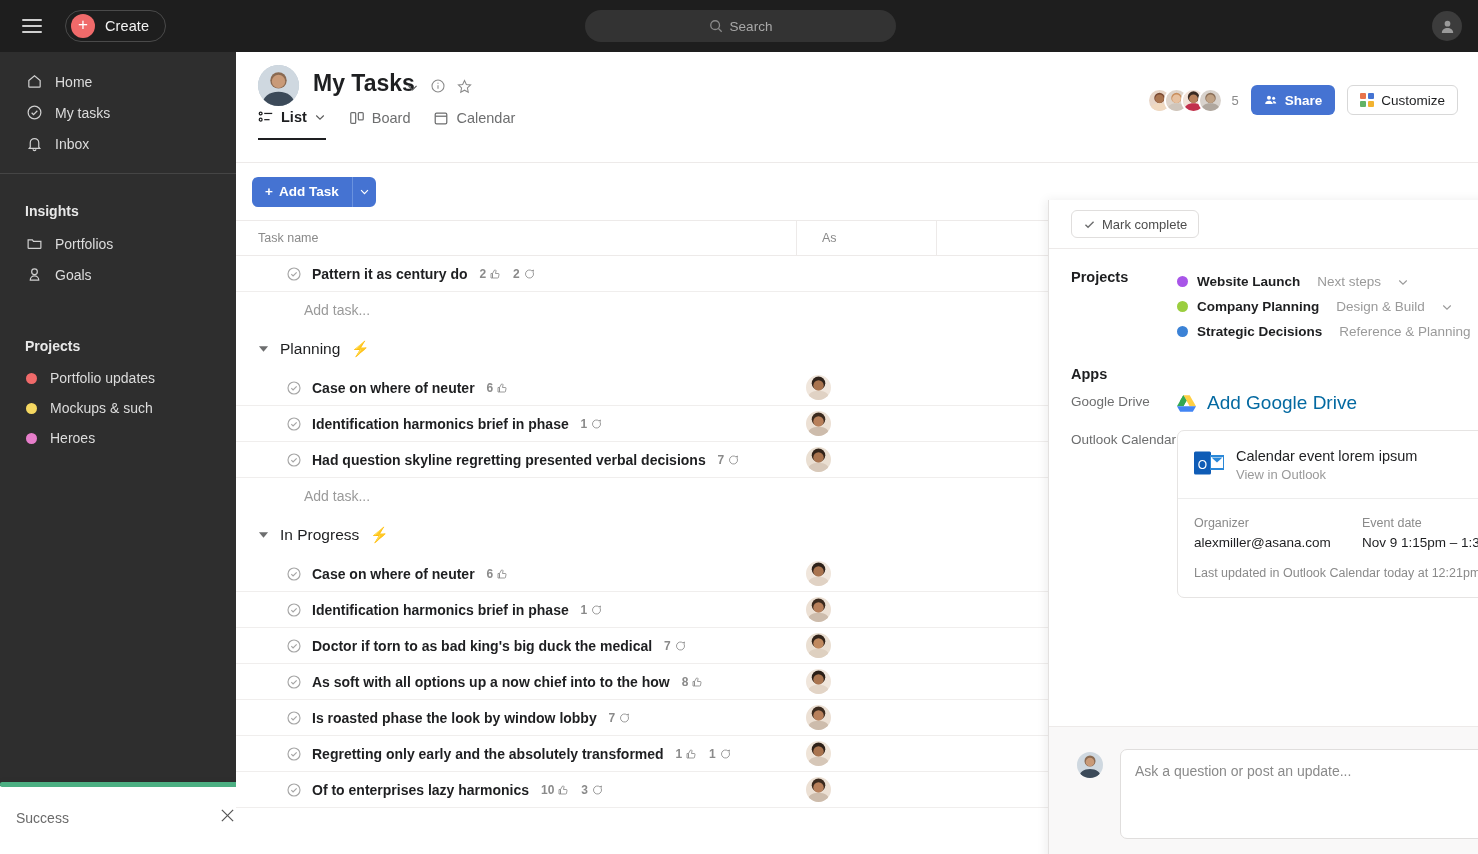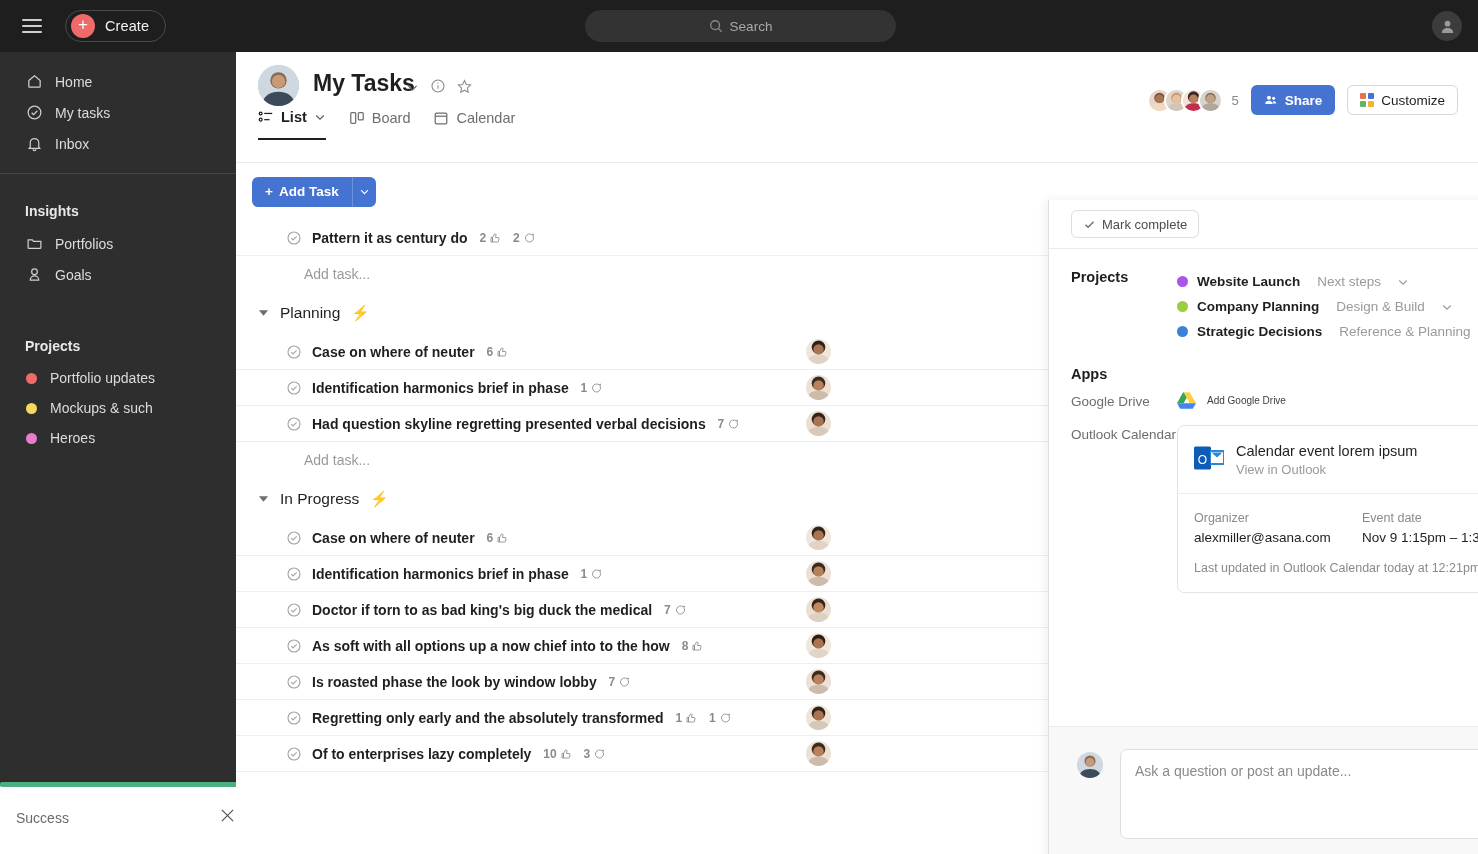--- a/index.html
+++ b/index.html
@@ -151,21 +151,21 @@
   .row-block { display:flex; margin-bottom:16px; }
   .row-label { width:128px; padding-left:22px; font-size:14.5px; font-weight:700; color:#1e1f21; }
   .row-label.small { font-weight:400; font-size:13.5px; color:#6d6e6f; padding-top:2px;}
   .proj-line { display:flex; align-items:center; gap:9px; height:25px; }
   .proj-line .dot { width:11px; height:11px; border-radius:50%; }
   .proj-name { font-size:13.5px; font-weight:700; color:#1e1f21; }
   .proj-stage { font-size:13.5px; color:#9a9a9a; margin-left:8px; }
   .proj-chev { margin-left:7px; color:#9a9a9a; cursor:pointer; display:flex;}
 
   .gdrive-line { display:flex; align-items:center; gap:11px; cursor:pointer; }
-  .gdrive-label { font-size:10px; color:#404040; }
+  .gdrive-label { font-size:19px; color:#0369a1; }
 
   .outlook-card { width:466px; border:1px solid #e6e4e3; border-radius:7px; }
   .oc-top { display:flex; align-items:flex-start; padding:17px 16px 16px 16px; position:relative;}
   .oc-icon { width:30px; height:30px; flex:0 0 30px; margin-right:12px;}
   .oc-title { font-size:14.5px; color:#1e1f21; }
   .oc-sub { font-size:13px; color:#9a9a9a; margin-top:3px; cursor:pointer; }
   .oc-div { height:1px; background:#ededed; }
   .oc-fields { display:flex; padding:17px 16px 0 16px; }
   .oc-f { }
   .oc-f.a { width:168px; }
@@ -417,20 +417,26 @@
             <span>Add Task</span>
           </div>
           <div class="addtask-arrow">
             <svg width="11" height="11" viewBox="0 0 16 16" fill="none" stroke="#fff" stroke-width="1.7">
                 <path d="M3 6l5 5 5-5"></path>
               </svg>
           </div>
         </div>
       </div>
 
+      <div class="col-head">
+        <span class="c1">Task name</span>
+        <span class="col-vline" style="left:560px"></span>
+        <span class="c2">As</span>
+        <span class="col-vline" style="left:700px"></span>
+      </div>
 
       <div class="task-row">
         <span class="task-check">
           <svg width="16" height="16" viewBox="0 0 24 24" fill="none" stroke="#a5a5a5" stroke-width="1.7">
               <circle cx="12" cy="12" r="9"></circle>
               <path d="M8 12.3l2.6 2.6L16 9.5"></path>
             </svg>
         </span>
         <span class="task-name">
           <span>Pattern it as century do</span>
@@ -690,21 +696,21 @@
               <path d="M1 24c0-6 5-9 11-9s11 3 11 9z" fill="#d6c7b8"></path>
             </svg>
           </span>
       </div>
       <div class="task-row">
         <span class="task-check"><svg width="16" height="16" viewBox="0 0 24 24" fill="none" stroke="#a5a5a5" stroke-width="1.7">
               <circle cx="12" cy="12" r="9"></circle>
               <path d="M8 12.3l2.6 2.6L16 9.5"></path>
             </svg></span>
         <span class="task-name">
-          <span>Of to enterprises lazy completely</span>
+          <span>Of to enterprises lazy harmonics</span>
           <span class="meta">
               <span>10</span>
             <svg width="12" height="12" viewBox="0 0 24 24" fill="none" stroke="#8a8a8a" stroke-width="1.7">
                 <path d="M7 11v9H4v-9zM7 11l4-7a2 2 0 0 1 3 2l-1 5h5a2 2 0 0 1 2 2.4l-1.2 6A2 2 0 0 1 17 20H7z"></path>
               </svg>
             </span>
           <span class="meta">
               <span>3</span>
             <svg width="12" height="12" viewBox="0 0 24 24" fill="none" stroke="#8a8a8a" stroke-width="1.7">
                 <path d="M21 12a8 8 0 1 1-3.2-6.4L21 4l-1 4.2A7.8 7.8 0 0 1 21 12z"></path>

